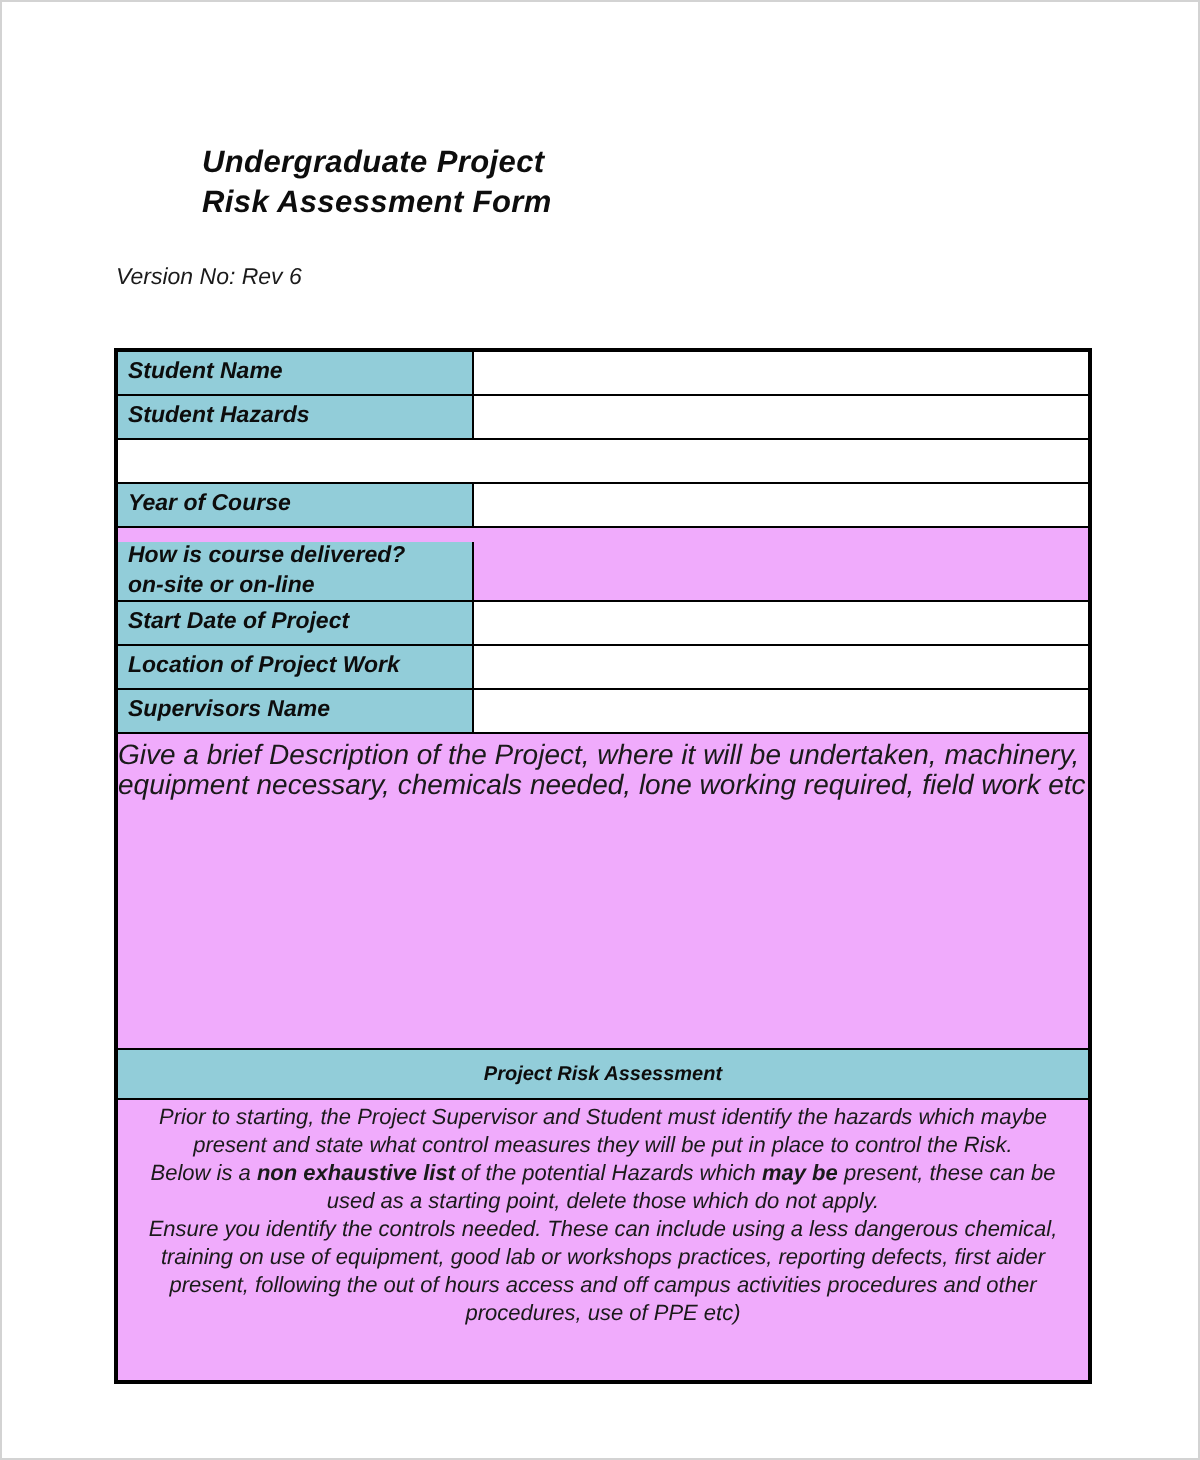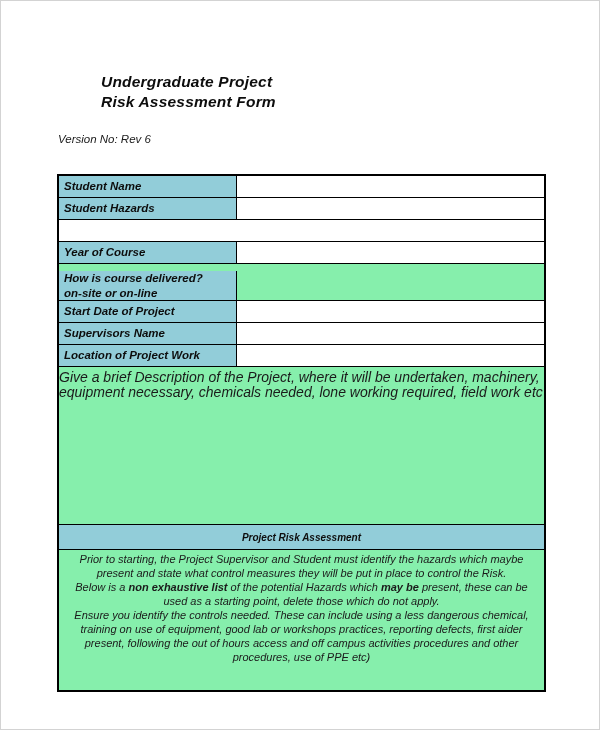--- a/index.html
+++ b/index.html
@@ -16,21 +16,21 @@
     position:absolute; left:100px; top:71px;
     font-size:15.5px; font-weight:bold; line-height:19.5px; letter-spacing:0.2px;
     color:#0d0d0d;
   }
   .version {
     position:absolute; left:57px; top:132px; font-size:11.5px; color:#1a1a1a;
   }
   .form-table {
     position:absolute; left:56px; top:173px; width:489px;
     border:2px solid var(--table-border, #000000);
-    background:#86efac;
+    background:#f0abfc;
   }
   .frow { display:flex; height:22px; border-bottom:1px solid #000000; }
   .frow.tall { height:37px;align-items:flex-end; }
   .lcell {
     flex:0 0 178px; width:178px;
     background:var(--accent-blue, #92cdd9);
     border-right:1px solid #000000;
     display:flex; flex-direction:column; justify-content:center;
     padding-left:5px; font-weight:bold; font-size:11.5px; line-height:14.5px;
     color:#0d0d0d;
@@ -94,26 +94,26 @@
       </div>
       <div class="vcell"></div>
     </div>
 
     <div class="frow">
       <div class="lcell">Start Date of Project</div>
       <div class="vcell"></div>
     </div>
 
     <div class="frow">
-      <div class="lcell">Supervisors Name</div>
+      <div class="lcell">Location of Project Work</div>
       <div class="vcell"></div>
     </div>
 
     <div class="frow">
-      <div class="lcell">Location of Project Work</div>
+      <div class="lcell">Supervisors Name</div>
       <div class="vcell"></div>
     </div>
 
     <div class="desc-cell">
       <span>Give a brief Description of the Project, where it will be undertaken, machinery, equipment necessary, chemicals needed, lone working required, field work etc</span>
     </div>
 
     <div class="pra-header">Project Risk Assessment</div>
 
     <div class="pra-body">

